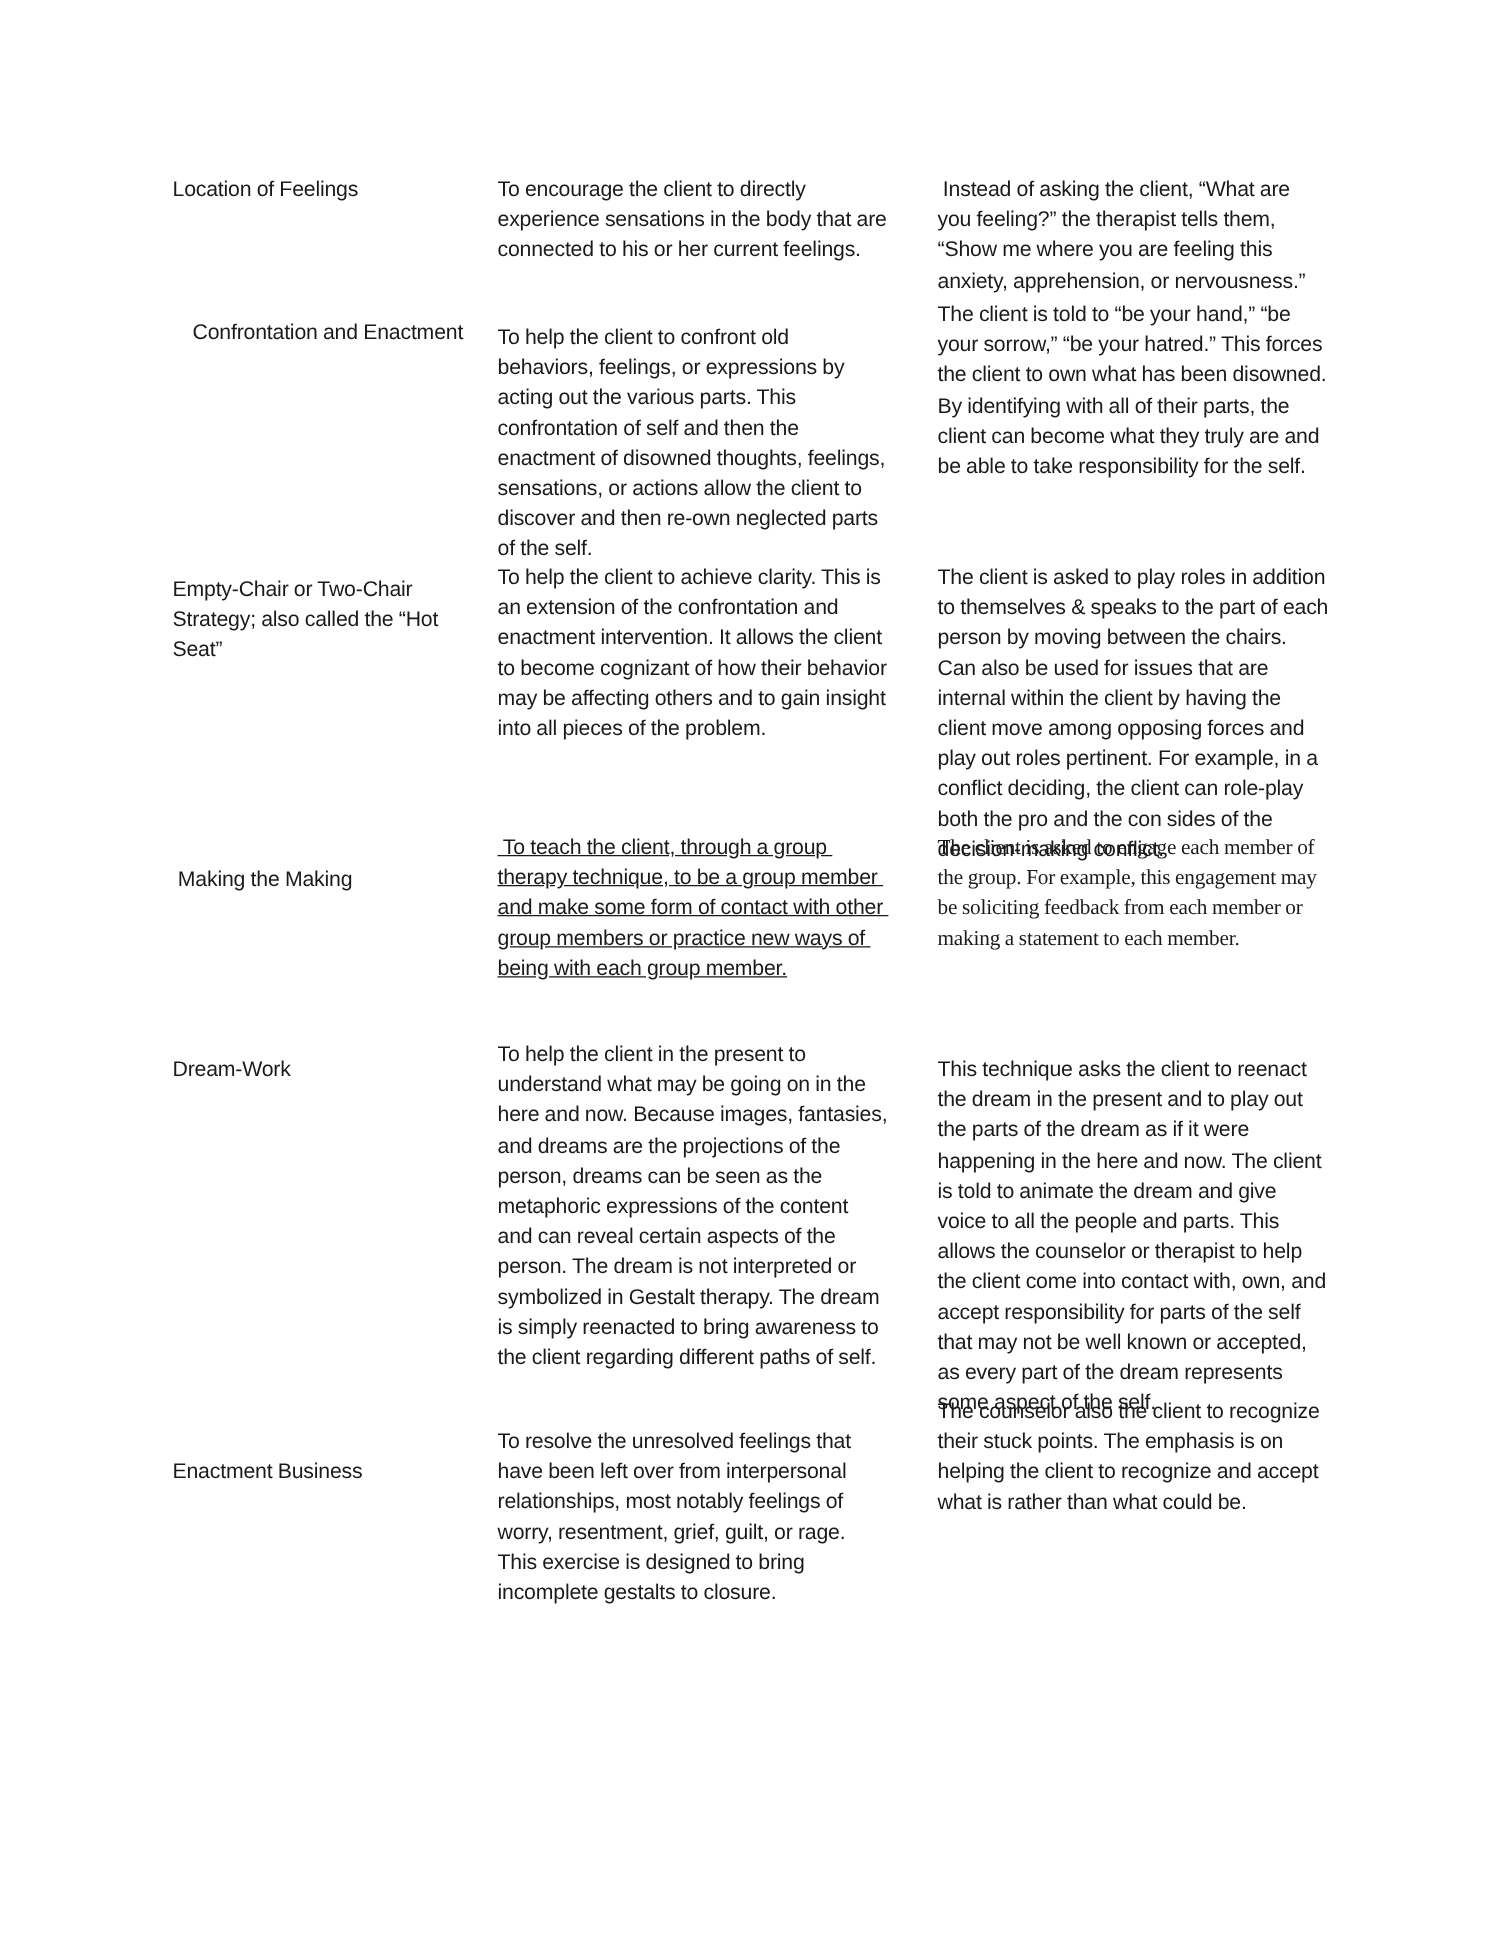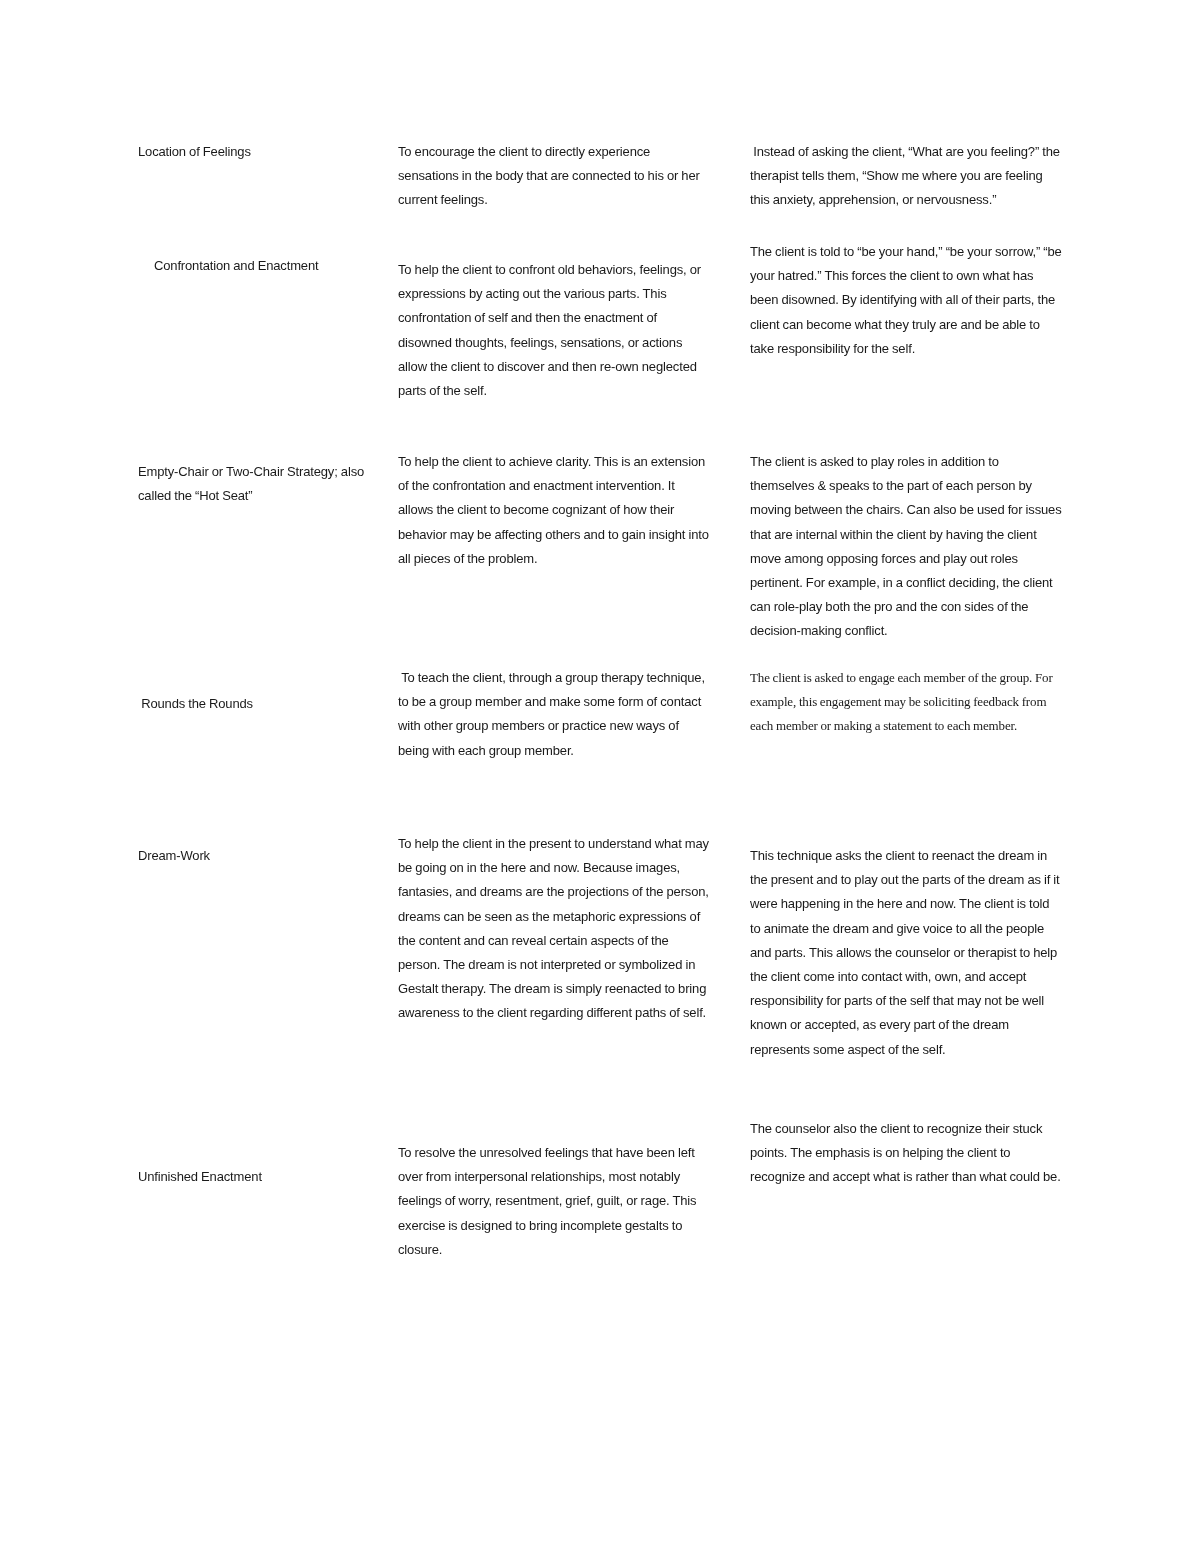--- a/index.html
+++ b/index.html
@@ -26,21 +26,21 @@
     left: 138px;
     top: 132px;
     width: 925px;
   }
   .row {
     position: relative;
     width: 100%;
   }
   .cell {
     position: absolute;
-    font-size: 13px;
+    font-size: 17px;
     line-height: 24.2px;
     letter-spacing: -0.15px;
     color: #1a1a1a;
     white-space: pre-wrap;
     word-spacing: -0.3px;
   }
   .col-term {
     left: 0px;
     width: 230px;
   }
@@ -67,28 +67,28 @@
         <div class="cell col-term" style="top: 14px; margin-left: 16px;">Confrontation and Enactment</div>
         <div class="cell col-purpose" style="top: 18px;">To help the client to confront old behaviors, feelings, or expressions by acting out the various parts. This confrontation of self and then the enactment of disowned thoughts, feelings, sensations, or actions allow the client to discover and then re-own neglected parts of the self.</div>
         <div class="cell col-example" style="top: 0px;">The client is told to “be your hand,” “be your sorrow,” “be your hatred.” This forces the client to own what has been disowned. By identifying with all of their parts, the client can become what they truly are and be able to take responsibility for the self.</div>
       </div>
       <div class="row" style="position: absolute; top: 310px; left: 0px; width: 100%;">
         <div class="cell col-term" style="top: 18px;">Empty-Chair or Two-Chair Strategy; also called the “Hot Seat”</div>
         <div class="cell col-purpose" style="top: 8px;">To help the client to achieve clarity. This is an extension of the confrontation and enactment intervention. It allows the client to become cognizant of how their behavior may be affecting others and to gain insight into all pieces of the problem.</div>
         <div class="cell col-example" style="top: 8px;">The client is asked to play roles in addition to themselves &amp; speaks to the part of each person by moving between the chairs. Can also be used for issues that are internal within the client by having the client move among opposing forces and play out roles pertinent. For example, in a conflict deciding, the client can role-play both the pro and the con sides of the decision-making conflict.</div>
       </div>
       <div class="row" style="position: absolute; top: 534px; left: 0px; width: 100%;">
-        <div class="cell col-term" style="top: 26px;"> Rounds the Rounds</div>
-        <div class="cell col-purpose" style="top: 0px;"> To teach the client, through a group therapy technique, to be a group member and make some form of contact with other group members or practice new ways of being with each group member.</div>
+        <div class="cell col-term" style="top: 26px;"> Making the Making</div>
+        <div class="cell col-purpose" style="top: 0px; text-decoration: underline;"> To teach the client, through a group therapy technique, to be a group member and make some form of contact with other group members or practice new ways of being with each group member.</div>
         <div class="cell col-example" style="top: 0; font-family: Liberation Serif, serif;">The client is asked to engage each member of the group. For example, this engagement may be soliciting feedback from each member or making a statement to each member.</div>
       </div>
       <div class="row" style="position: absolute; top: 700px; left: 0px; width: 100%;">
         <div class="cell col-term" style="top: 12px;">Dream-Work</div>
         <div class="cell col-purpose" style="top: 0px;">To help the client in the present to understand what may be going on in the here and now. Because images, fantasies, and dreams are the projections of the person, dreams can be seen as the metaphoric expressions of the content and can reveal certain aspects of the person. The dream is not interpreted or symbolized in Gestalt therapy. The dream is simply reenacted to bring awareness to the client regarding different paths of self.</div>
         <div class="cell col-example" style="top: 12px;">This technique asks the client to reenact the dream in the present and to play out the parts of the dream as if it were happening in the here and now. The client is told to animate the dream and give voice to all the people and parts. This allows the counselor or therapist to help the client come into contact with, own, and accept responsibility for parts of the self that may not be well known or accepted, as every part of the dream represents some aspect of the self.</div>
       </div>
       <div class="row" style="position: absolute; top: 985px; left: 0px; width: 100%;">
-        <div class="cell col-term" style="top: 48px;">Unfinished Enactment</div>
+        <div class="cell col-term" style="top: 48px;">Enactment Business</div>
         <div class="cell col-purpose" style="top: 0px; margin-top: 24px;">To resolve the unresolved feelings that have been left over from interpersonal relationships, most notably feelings of worry, resentment, grief, guilt, or rage. This exercise is designed to bring incomplete gestalts to closure.</div>
         <div class="cell col-example" style="top: 0px;">The counselor also the client to recognize their stuck points. The emphasis is on helping the client to recognize and accept what is rather than what could be.</div>
       </div>
     </div>
 </div>
 
 </body></html>

